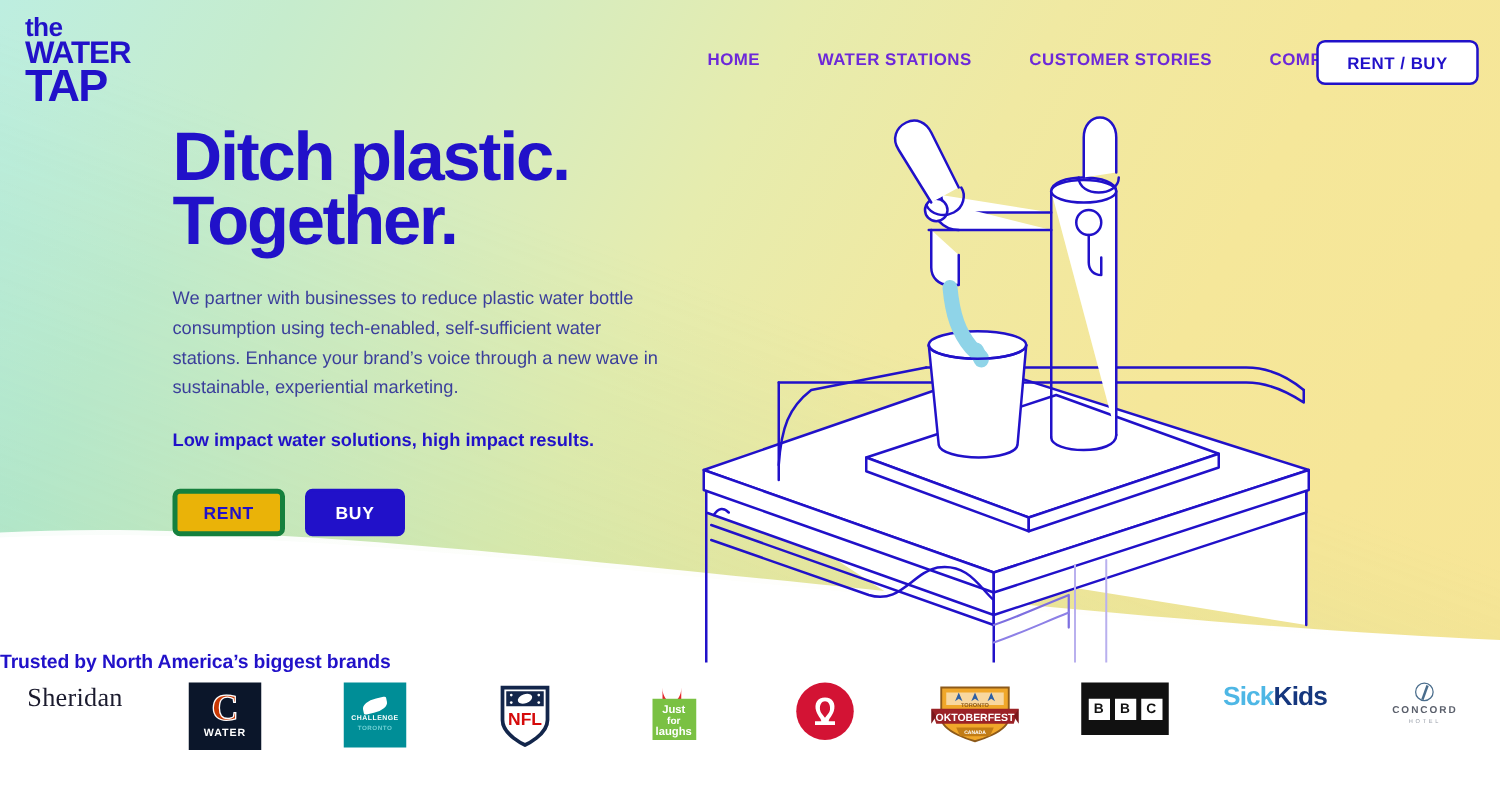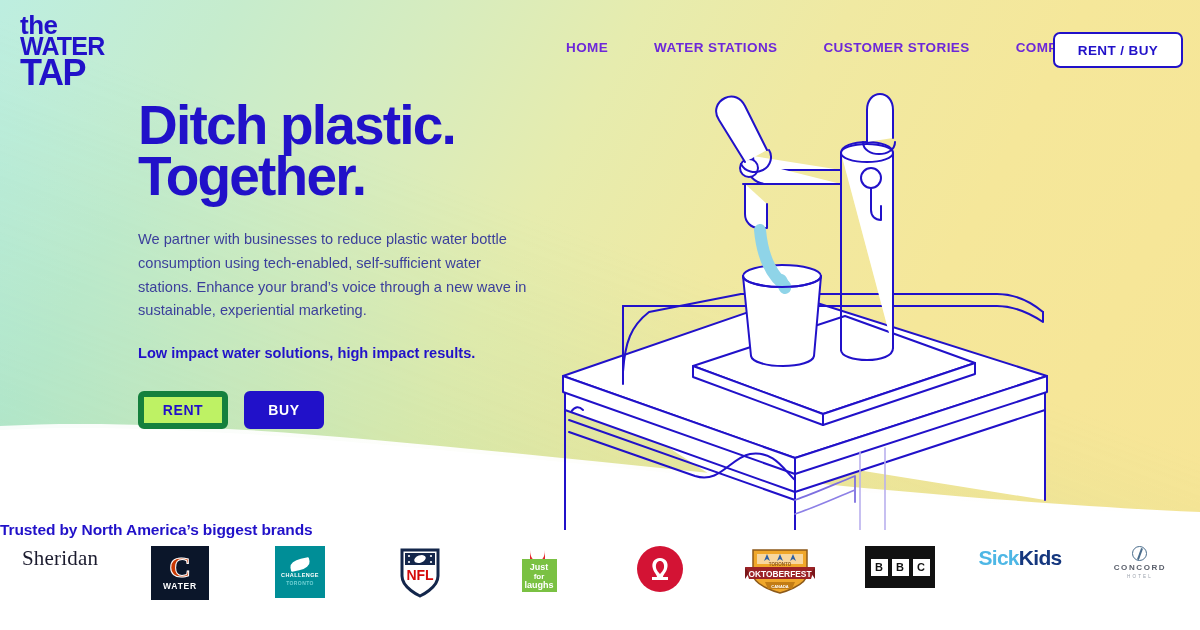--- a/index.html
+++ b/index.html
@@ -31,21 +31,21 @@
       linear-gradient(200deg, rgba(255,255,255,0) 48%, rgba(125,224,224,.55) 100%);
     mix-blend-mode:multiply;
     opacity:.45;
   }
   .hero-wave { position:absolute; left:0; top:400px; width:1200px; height:140px; }
 
   
   .nav { position:absolute; left:0; top:0; width:1200px; height:100px; z-index:20; }
   .logo { position:absolute; left:20px; top:14px; width:100px;
           color:#2111c9; line-height:.86; text-align:left; }
-  .logo .l1 { font-size:26px; font-weight:900; letter-spacing:-.5px; }
+  .logo .l1 { font-size:21px; font-weight:900; letter-spacing:-.5px; }
   .logo .l2 { font-size:25px; font-weight:900; letter-spacing:-.8px; }
   .logo .l3 { font-size:36px; font-weight:900; letter-spacing:-1.4px; }
 
   .nav-links { position:absolute; left:566px; top:40px; display:flex; gap:46px; align-items:center; }
   .nav-links a {
     color:#6d28d9; font-size:13.5px; font-weight:700; letter-spacing:.4px;
     text-decoration:none; white-space:nowrap;
   }
   .rent-buy {
     position:absolute; left:1053px; top:32px; width:130px; height:36px;
@@ -64,21 +64,21 @@
   .sub {
     margin-top:26px; color:#3b3f9b; font-size:14.6px; line-height:1.62;
     font-weight:400; width:390px;
   }
   .tagline { margin-top:22px; color:#2111c9; font-size:14.6px; font-weight:800; }
   .cta { margin-top:30px; display:flex; gap:16px; }
   .btn {
     height:38px; border-radius:6px; display:flex; align-items:center; justify-content:center;
     font-size:14px; font-weight:800; letter-spacing:.6px; cursor:pointer;
   }
-  .btn-rent { width:90px; background:#bef264; border:6px solid #15803d; color:#2111c9; }
+  .btn-rent { width:90px; background:#eab308; border:4px solid #15803d; color:#2111c9; }
   .btn-buy  { width:80px; background:#2111c9; border:2px solid #2111c9; color:#ffffff; }
 
   
   .illus { position:absolute; left:545px; top:80px; width:520px; height:450px; z-index:10; }
 
   
   .trusted-title {
     position:absolute; left:0; top:521px; width:1200px; text-align:left;
     color:#2111c9; font-size:15.5px; font-weight:800; letter-spacing:-.1px; z-index:25;
   }

